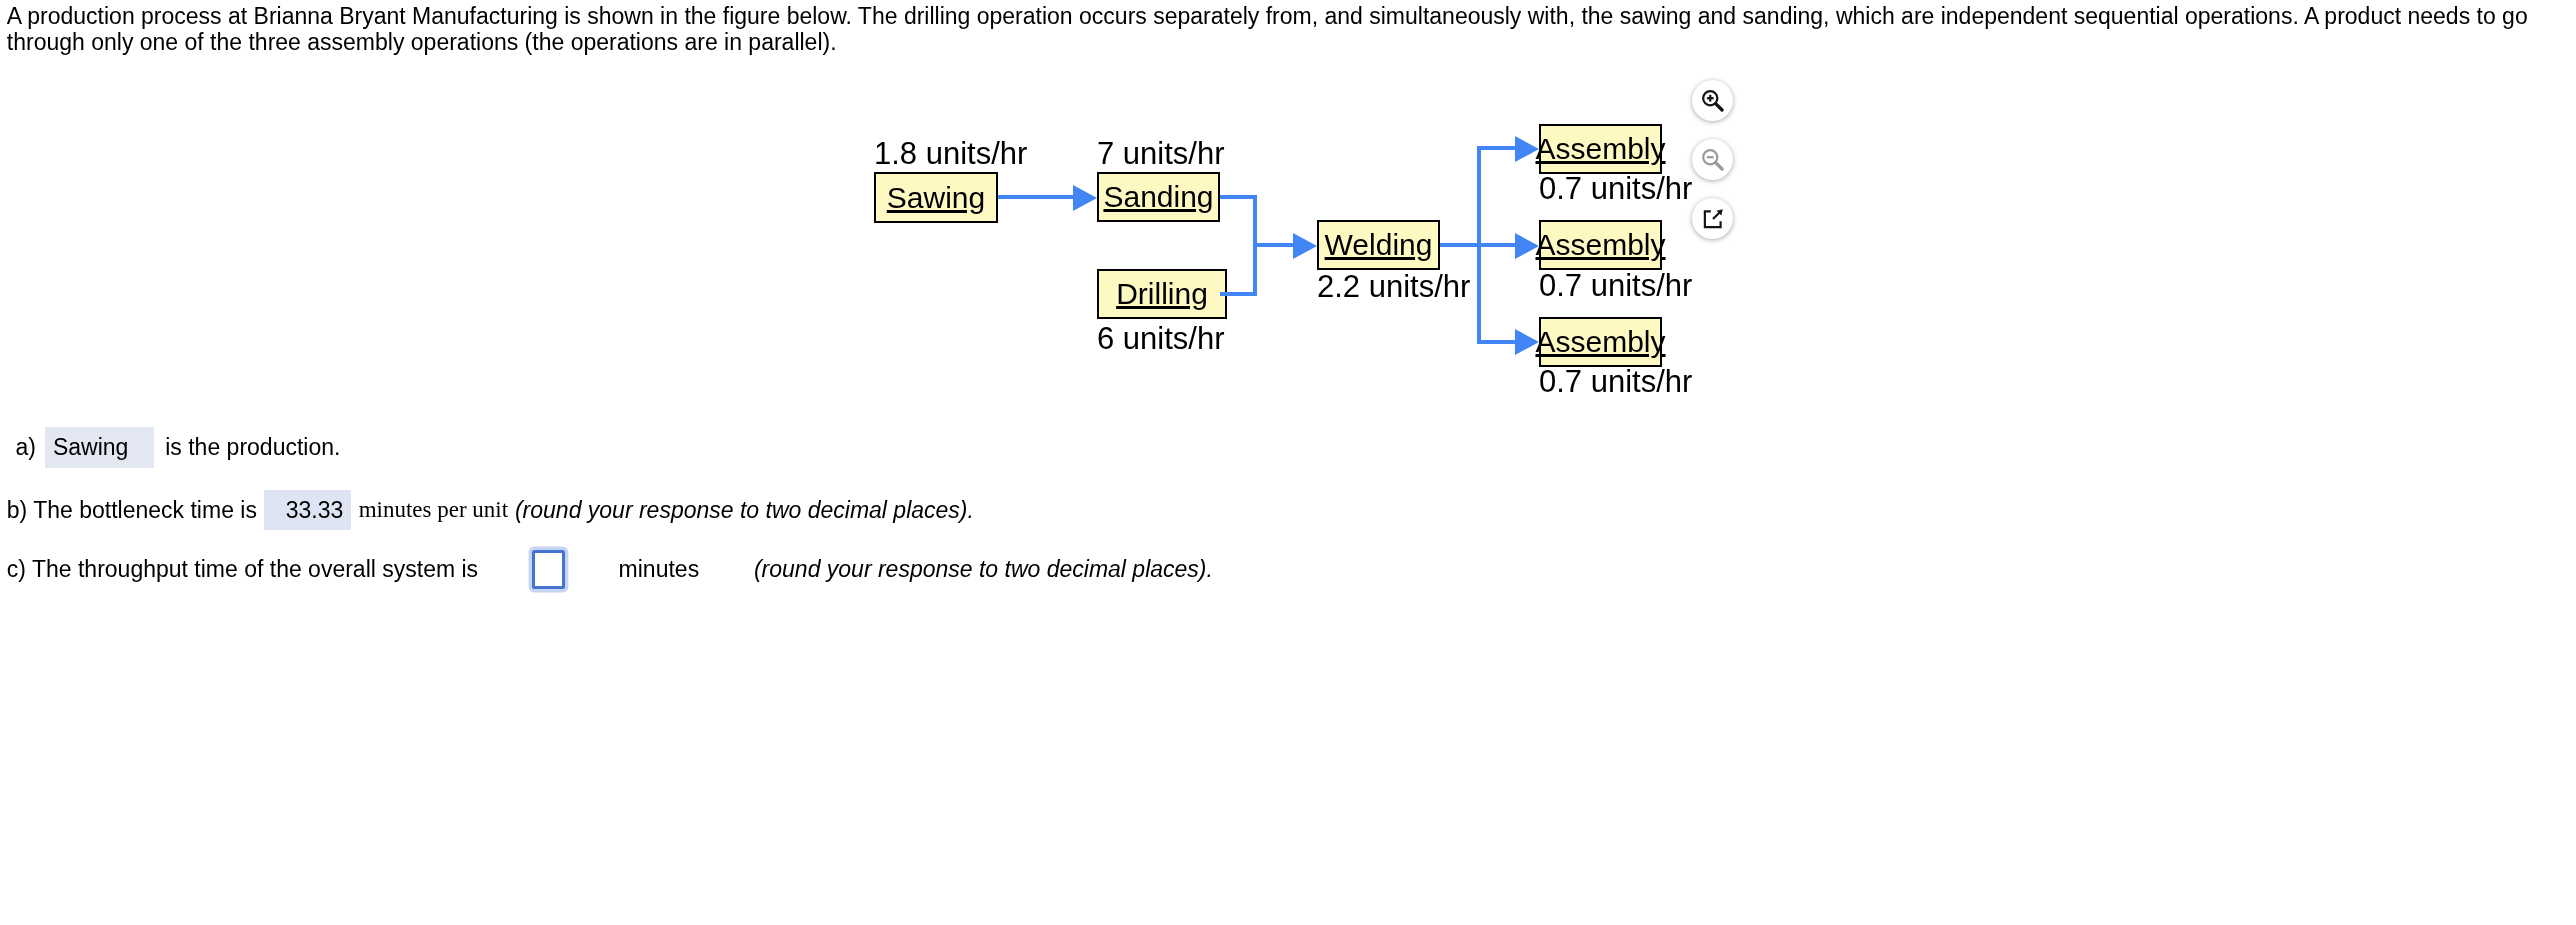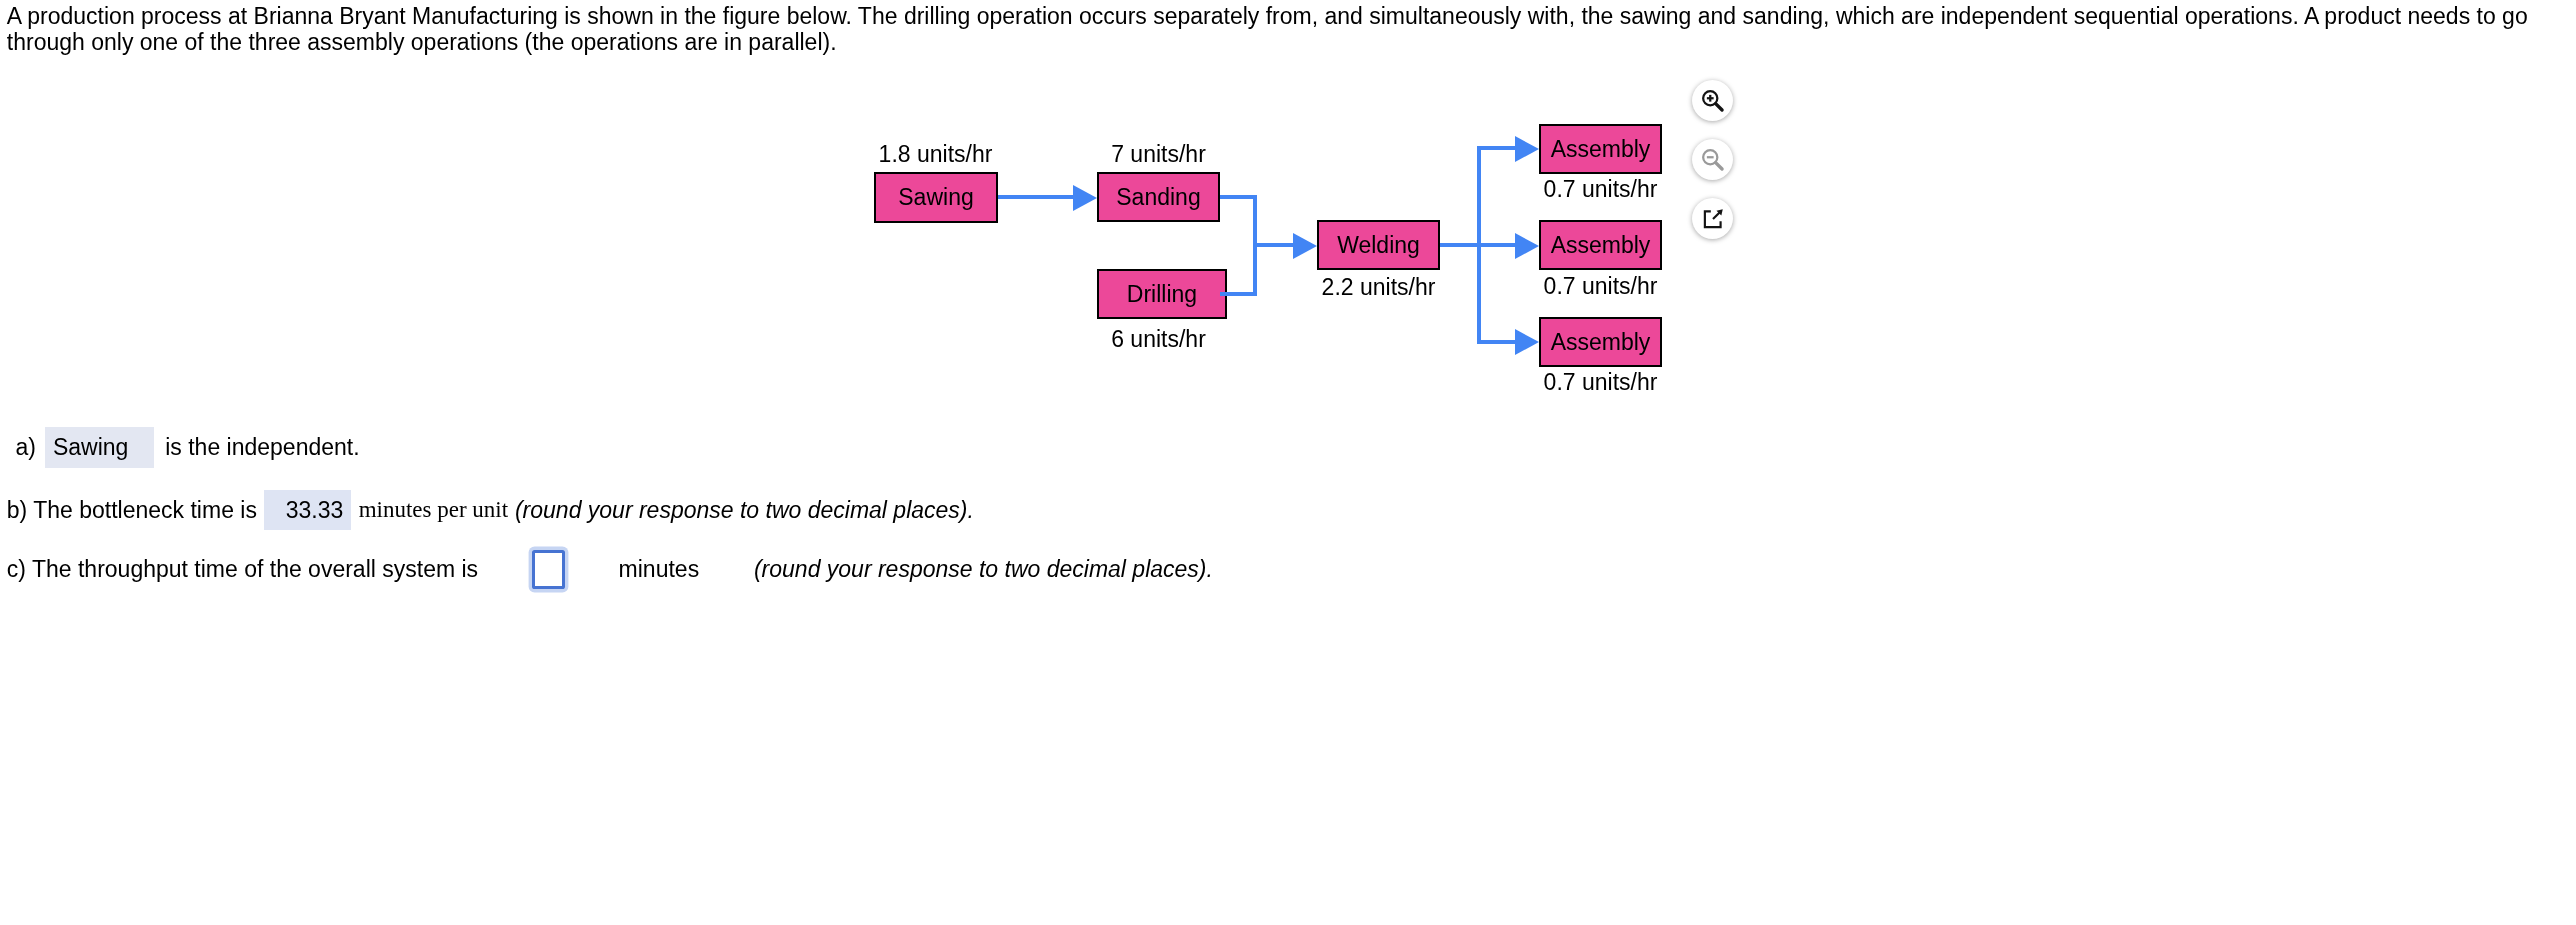--- a/index.html
+++ b/index.html
@@ -7,26 +7,26 @@
   .page {
     position:relative; width:2576px; height:925px; background:#fff;
     font-family:"Liberation Sans", sans-serif; color:#000; overflow:hidden;
   }
   .problem {
     position:absolute; left:6.8px; top:2.6px; width:2564px;
     font-size:23px; line-height:26.5px; color:#000;
   }
   
   .node {
-    position:absolute; border:2.6px solid #000; background:#ec4899;
+    position:absolute; border:2.6px solid #000; background:#fef9c3;
     display:flex; align-items:center; justify-content:center;
-    font-size:23px; white-space:nowrap;
+    font-size:30px; white-space:nowrap;text-decoration:underline;
   }
   .rate {
-    position:absolute; font-size:23px; text-align:center;
+    position:absolute; font-size:31px; 
     white-space:nowrap; line-height:26px;
   }
   .hline, .vline { position:absolute; background:#4285F4; }
   .hline { height:4.3px; }
   .vline { width:4.3px; }
   .tri {
     position:absolute; width:0; height:0;
     border-top:13px solid transparent; border-bottom:13px solid transparent;
     border-left:24px solid #4285F4;
   }
@@ -130,21 +130,21 @@
         <path d="M10 5 H4.5 V19.5 H19 V14"></path>
         <line x1="12" y1="12" x2="19" y2="5"></line>
         <polygon points="21,3 15.2,4.3 19.7,8.8" fill="#141414" stroke="none"></polygon>
       </svg>
     </button>
   </div>
 
   <div class="qrow" style="left:15.4px; top:427px; height:41px;">
     <span>a)</span>
     <span class="ans-filled ans-a">Sawing</span>
-    <span style="margin-left:11px;">is the independent.</span>
+    <span style="margin-left:11px;">is the production.</span>
   </div>
 
   <div class="qrow" style="left:6.8px; top:490px; height:40px;">
     <span>b) The bottleneck time is</span>
     <span class="ans-filled ans-b">33.33</span>
     <span style="margin-left:7.7px;font-family:Liberation Serif, serif;">minutes per unit</span>
     <span class="note">(round your response to two decimal places).</span>
   </div>
 
   <div class="qrow" style="left:6.8px; top:548px; height:43px;gap:48px;">

